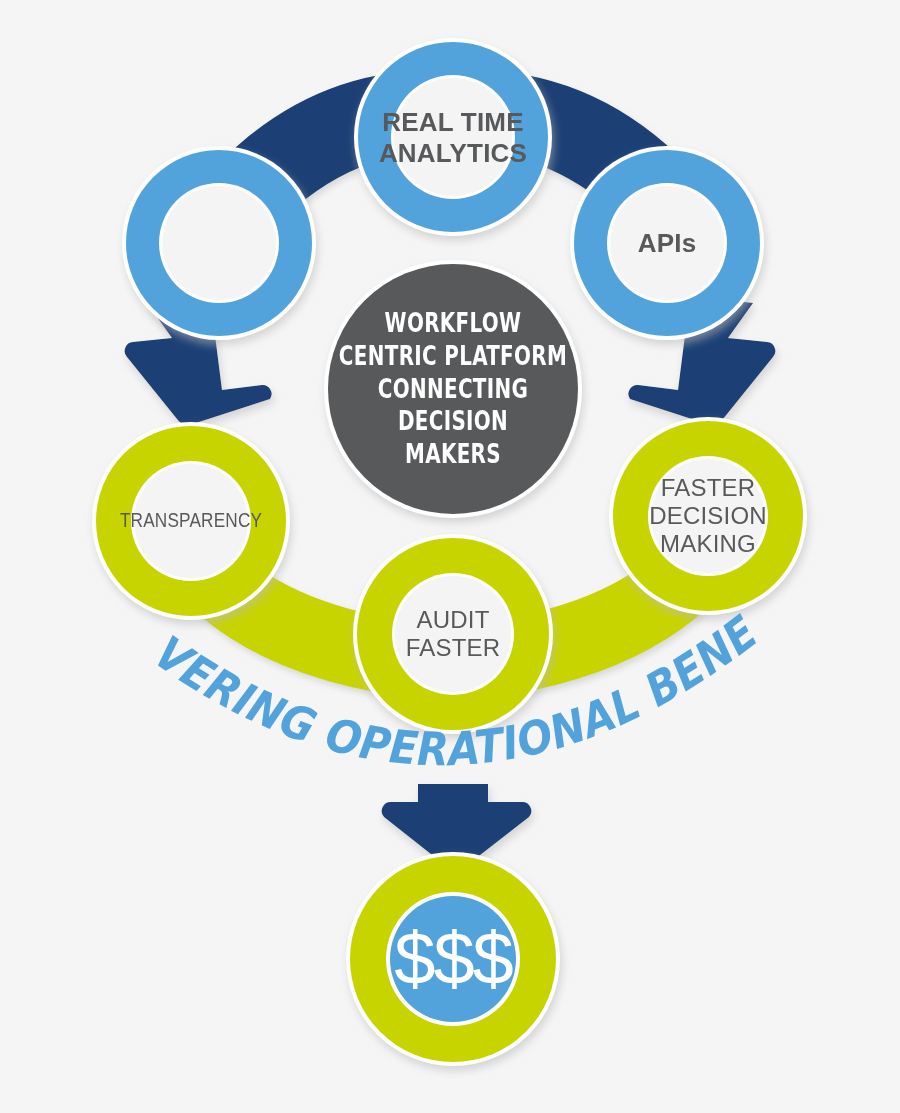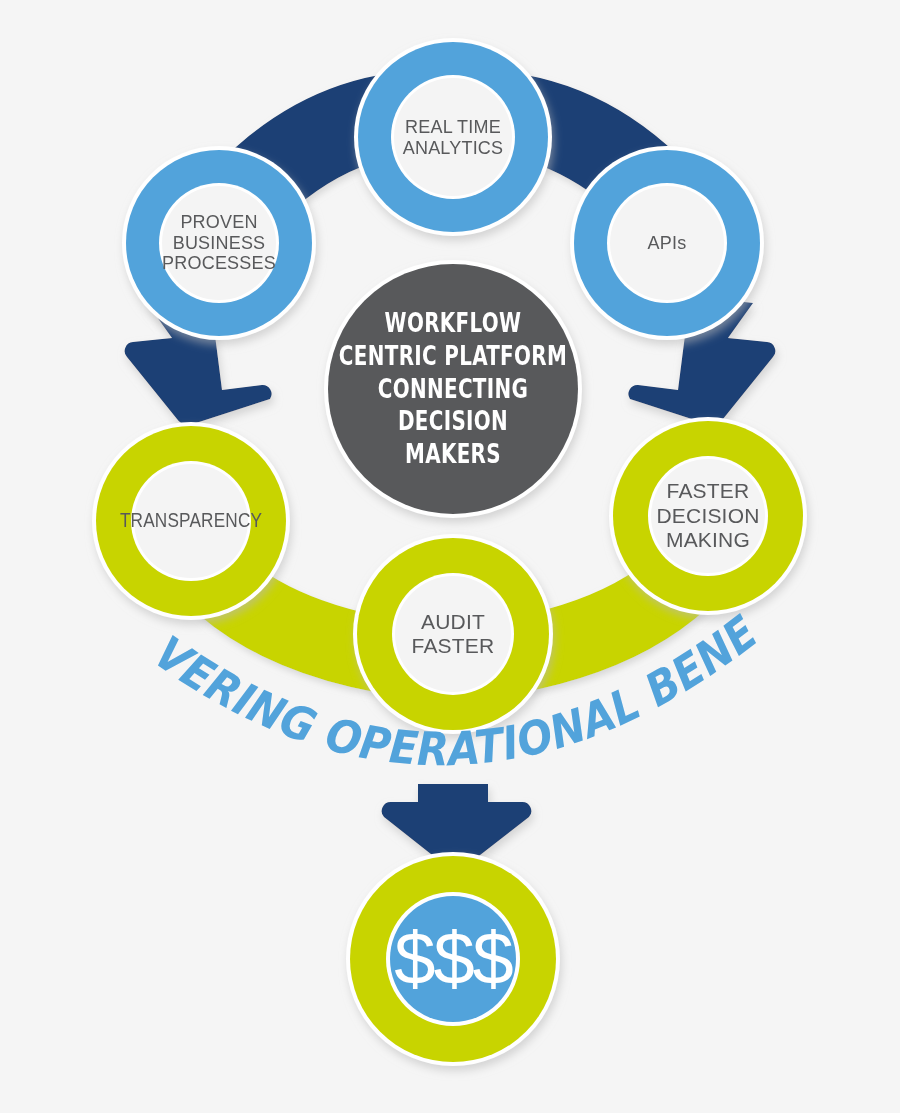--- a/index.html
+++ b/index.html
@@ -35,32 +35,32 @@
     line-height: 1.16;
     letter-spacing: 0.2px;
     white-space: pre-line;
     pointer-events: none;
     display: flex;
     align-items: center;
     justify-content: center;
   }
   .lbl-blue {
     font-family: "Liberation Sans", sans-serif;
-    font-size: 18px;
-    font-weight: 400;
+    font-size: 26px;
+    font-weight: 700;
   }
   .lbl-green {
     font-family: "Liberation Sans Narrow", "Liberation Sans", sans-serif;
     font-size: 20px;
     font-weight: 400;
     transform: scaleX(0.86);
   }
   .lbl-green-wide {
     font-family: "Liberation Sans", sans-serif;
-    font-size: 21px;
+    font-size: 24px;
     font-weight: 400;
   }
   .lbl-center {
     color: #ffffff;
     font-family: "DejaVu Sans Condensed", "Liberation Sans", sans-serif;
     font-size: 27px;
     font-weight: 700;
     line-height: 1.22;
     letter-spacing: 0.4px;
     transform: scaleX(0.82);
@@ -194,23 +194,20 @@
     </g>
 
     <text font-family="DejaVu Sans Condensed, Liberation Sans, sans-serif" font-size="46" font-weight="700" font-style="italic" fill="#52a3db" letter-spacing="0.5">
       <textPath href="#arcpath" startOffset="50%" text-anchor="middle">DELIVERING OPERATIONAL BENEFITS</textPath>
     </text>
   </svg>
 
   <div class="node-label lbl-blue" style="left:373px; top:90px; width:160px; height:95px;">REAL TIME
 ANALYTICS</div>
 
-  <div class="node-label lbl-blue" style="left:141px; top:193px; width:156px; height:100px;">PROVEN
-BUSINESS
-PROCESSES</div>
 
   <div class="node-label lbl-blue" style="left:589px; top:200px; width:156px; height:86px;text-align:right;">APIs</div>
 
   <div class="node-label lbl-green" style="left:111px; top:478px; width:160px; height:86px;">TRANSPARENCY</div>
 
   <div class="node-label lbl-green-wide" style="left:630px; top:466px; width:156px; height:100px;">FASTER
 DECISION
 MAKING</div>
 
   <div class="node-label lbl-green-wide" style="left:375px; top:590px; width:156px; height:88px;">AUDIT

